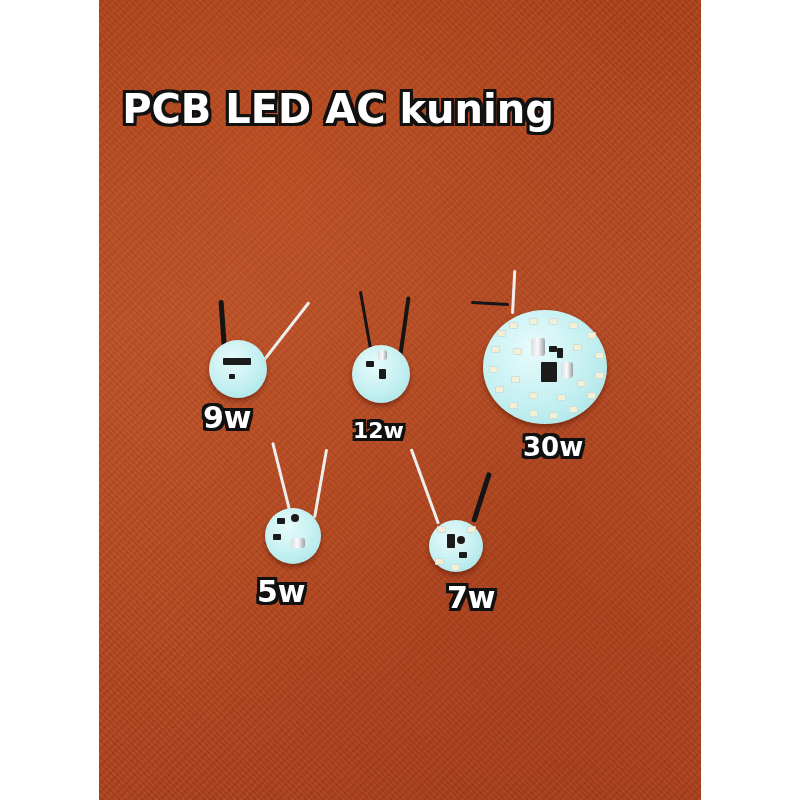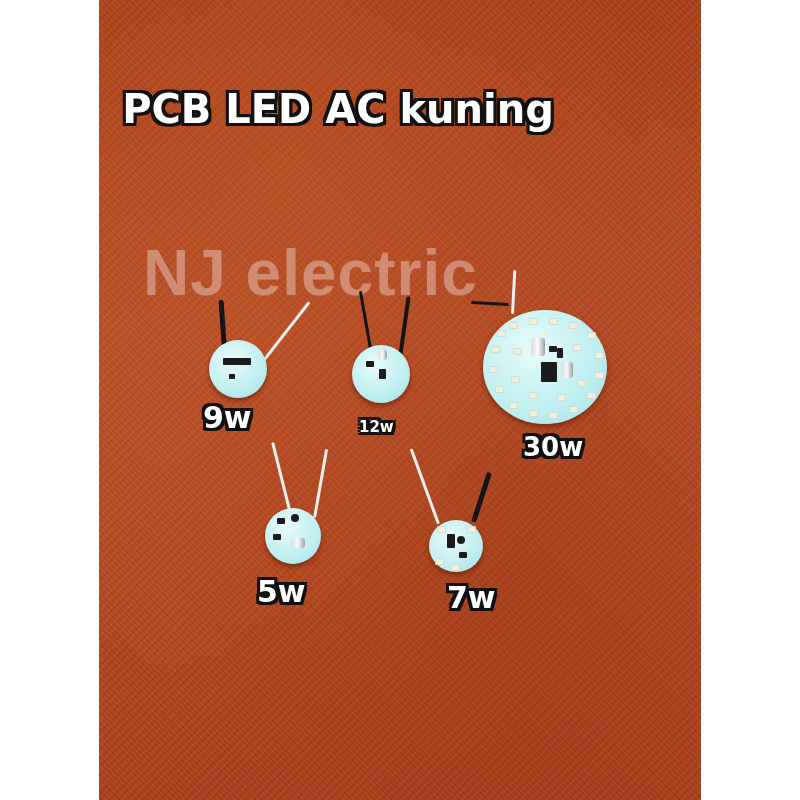--- a/index.html
+++ b/index.html
@@ -31,41 +31,40 @@
     text-shadow:
       -3px -3px 0 #111,3px -3px 0 #111,-3px 3px 0 #111,3px 3px 0 #111,
       0 -3px 0 #111,0 3px 0 #111,-3px 0 0 #111,3px 0 0 #111;}
 </style>
 </head>
 <body>
 
 <div class="photo">
 
   <div class="title t1">PCB LED AC kuning</div>
-  <div class="watermark">NJ electric</div>
 
   <div>
     <div class="wire" style="left:123px;top:300px;width:5px;height:50px;background:#151515;transform:rotate(-4deg);"></div>
     <div class="wire" style="left:162px;top:286px;width:3px;height:76px;background:#eee;transform:rotate(38deg);"></div>
     <div class="board" style="left:110px;top:340px;width:58px;height:58px;">
       <div class="chip" style="left:14px;top:18px;width:28px;height:7px;"></div>
       <div class="chip" style="left:20px;top:34px;width:6px;height:5px;"></div>
     </div>
     <div class="label" style="left:104px;top:400px;font-size:30px;">9w</div>
   </div>
 
   <div>
     <div class="wire" style="left:272px;top:290px;width:3px;height:70px;background:#151515;transform:rotate(-10deg);"></div>
     <div class="wire" style="left:299px;top:296px;width:4px;height:62px;background:#151515;transform:rotate(8deg);"></div>
     <div class="board" style="left:253px;top:345px;width:58px;height:58px;">
       <div class="chip" style="left:14px;top:16px;width:8px;height:6px;"></div>
       <div class="chip" style="left:27px;top:24px;width:7px;height:10px;"></div>
       <div class="cap" style="left:26px;top:5px;width:9px;height:10px;"></div>
     </div>
-    <div class="label" style="left:260px;top:418px;font-size:15px;">12w</div>
+    <div class="label" style="left:254px;top:418px;font-size:22px;">12w</div>
   </div>
 
   <div>
     <div class="wire" style="left:372px;top:302px;width:38px;height:3px;background:#151515;transform:rotate(3deg);"></div>
     <div class="wire" style="left:412px;top:270px;width:3px;height:44px;background:#eee;transform:rotate(3deg);"></div>
     <div class="board" style="left:384px;top:310px;width:124px;height:114px;">
       <div class="cap" style="left:48px;top:28px;width:14px;height:18px;"></div>
       <div class="cap" style="left:78px;top:52px;width:12px;height:16px;"></div>
       <div class="chip" style="left:58px;top:52px;width:16px;height:20px;"></div>
       <div class="chip" style="left:66px;top:36px;width:8px;height:6px;"></div>

